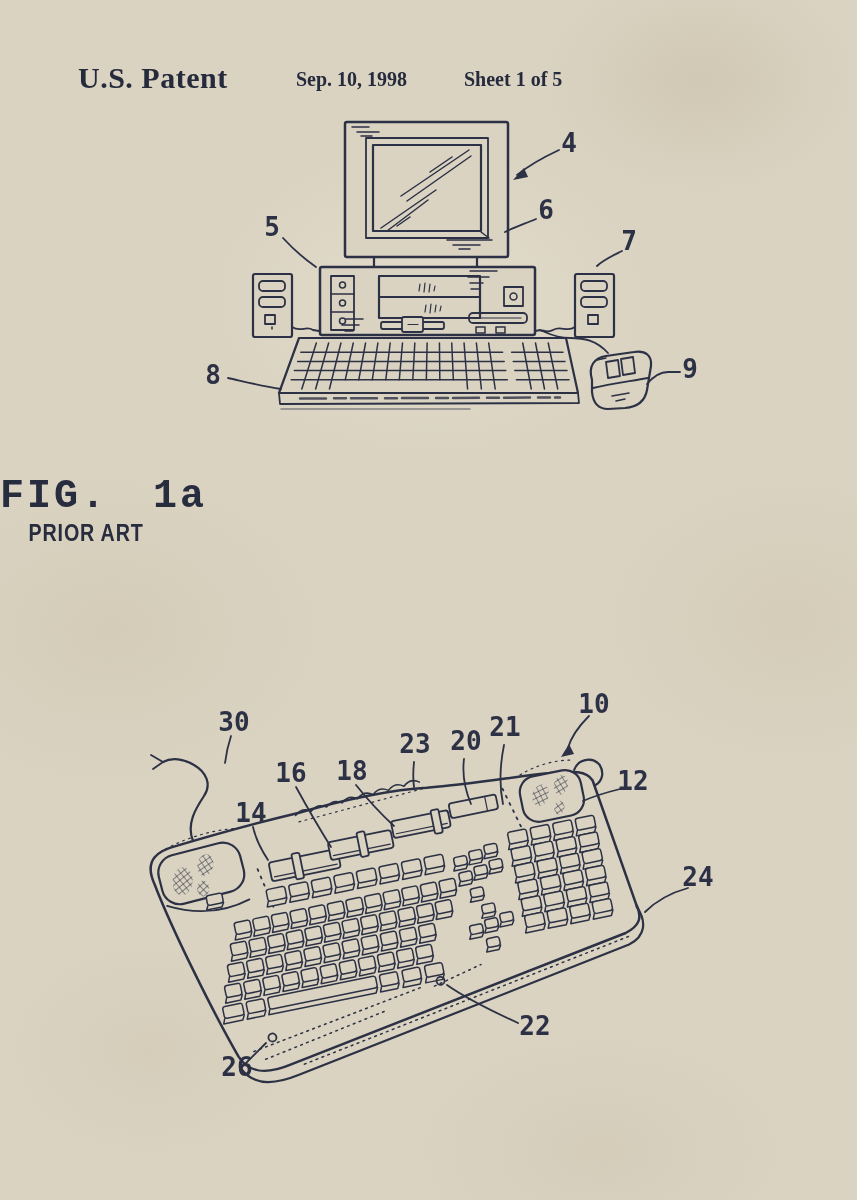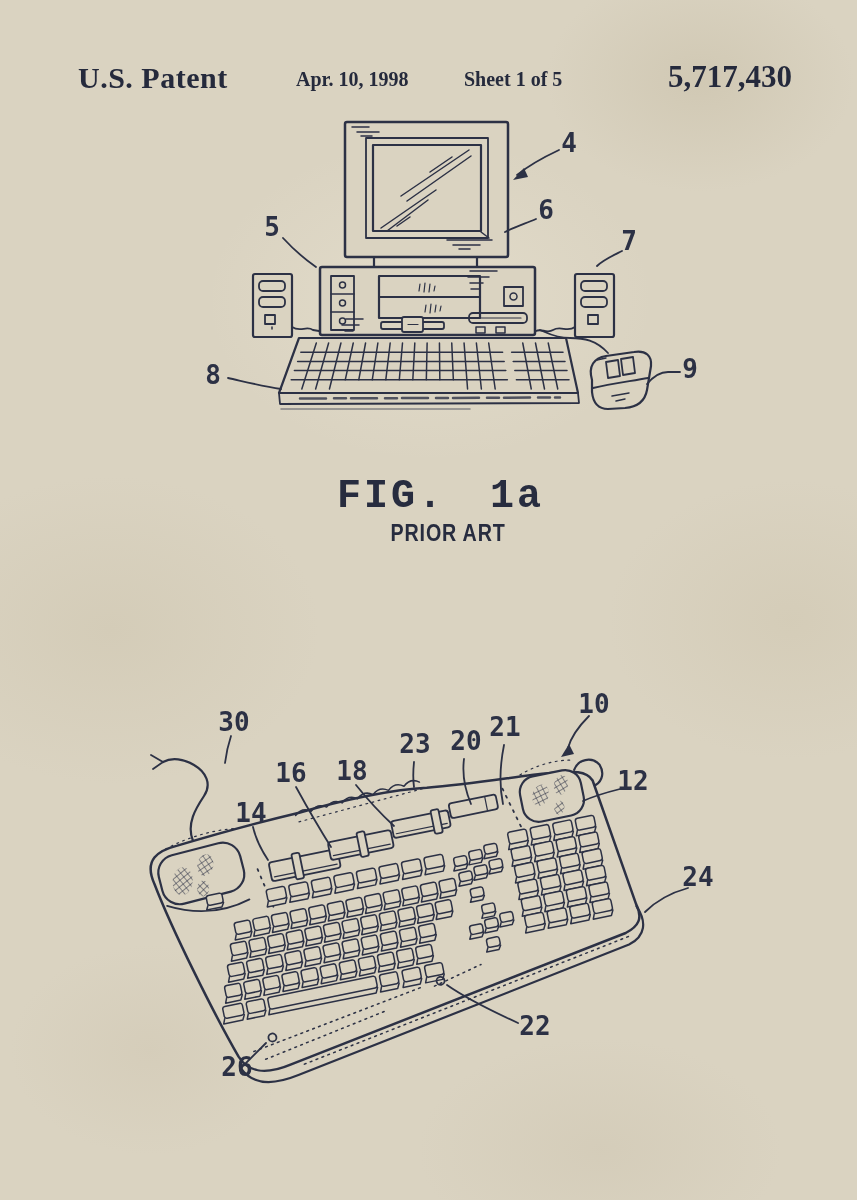--- a/index.html
+++ b/index.html
@@ -13,22 +13,22 @@
       radial-gradient(260px 160px at 600px 1150px,rgba(198,188,166,.28), transparent 70%),
       radial-gradient(200px 150px at 150px 1050px,rgba(202,192,170,.30), transparent 70%),
       #dad3c1;
     font-family:"Liberation Serif", serif;
   }
   .hdr{position:absolute;color:#252a3c;white-space:nowrap;}
   #h-title {left:78px; top:61px;font-size:30px;font-weight:bold;letter-spacing:.5px;}
   #h-date  {left:296px;top:68px;font-size:20px;font-weight:bold;}
   #h-sheet {left:464px;top:68px;font-size:20px;font-weight:bold;}
   #h-patno {left:668px;top:59px;font-size:31px;font-weight:bold;}
-  .cap{position:absolute;left:0;right:0;text-align:center;color:#272c3f;
-       font-family:"Liberation Mono", monospace;font-weight:bold;padding-left:24px;}
+  .cap{position:absolute;left:0;right:0;text-align:left;color:#272c3f;
+       font-family:"Liberation Mono", monospace;font-weight:bold;}
   #cap-1a{top:474px;font-size:40px;letter-spacing:3px;word-spacing:18px;}
   #cap-1b{top:1086px;font-size:40px;letter-spacing:3px;word-spacing:18px;}
   #cap-1a-sub{top:519px;font-size:24px;font-family:"Liberation Sans",sans-serif;letter-spacing:1px;margin-left:16px;}
   #cap-1a-sub span{display:inline-block;transform:scaleX(.82);}
   svg{position:absolute;left:0;top:0;}
   .k  {stroke:#2c3145;fill:none;stroke-linecap:round;stroke-linejoin:round;}
   .pf {fill:#dad3c1;}
   .w12{stroke-width:1.2}.w15{stroke-width:1.5}.w18{stroke-width:1.8}
   .w22{stroke-width:2.2}.w25{stroke-width:2.5}
   .dots{stroke-dasharray:1.8 4.5;}
@@ -36,23 +36,22 @@
   .ref{font-family:"DejaVu Sans Mono",monospace;font-size:26px;font-weight:700;
        fill:#2c3145;text-anchor:middle;}
   .fill-ink{fill:#2c3145;stroke:none;}
 </style>
 </head>
 <body>
 
 <div id="page">
 
   <span class="hdr" id="h-title">U.S. Patent</span>
-  <span class="hdr" id="h-date">Apr. 10, 1998</span>
+  <span class="hdr" id="h-date">Sep. 10, 1998</span>
   <span class="hdr" id="h-sheet">Sheet 1 of 5</span>
-  <span class="hdr" id="h-patno">5,717,430</span>
 
   <svg id="art" width="857" height="1200" viewBox="0 0 857 1200">
     <defs>
       <pattern id="xh" patternUnits="userSpaceOnUse" width="5" height="5" patternTransform="rotate(45)">
         <path d="M0,0 H5 M0,0 V5" stroke="#2c3145" stroke-width="1.1"></path>
       </pattern>
     </defs>
 
     <g id="fig1a">
 

